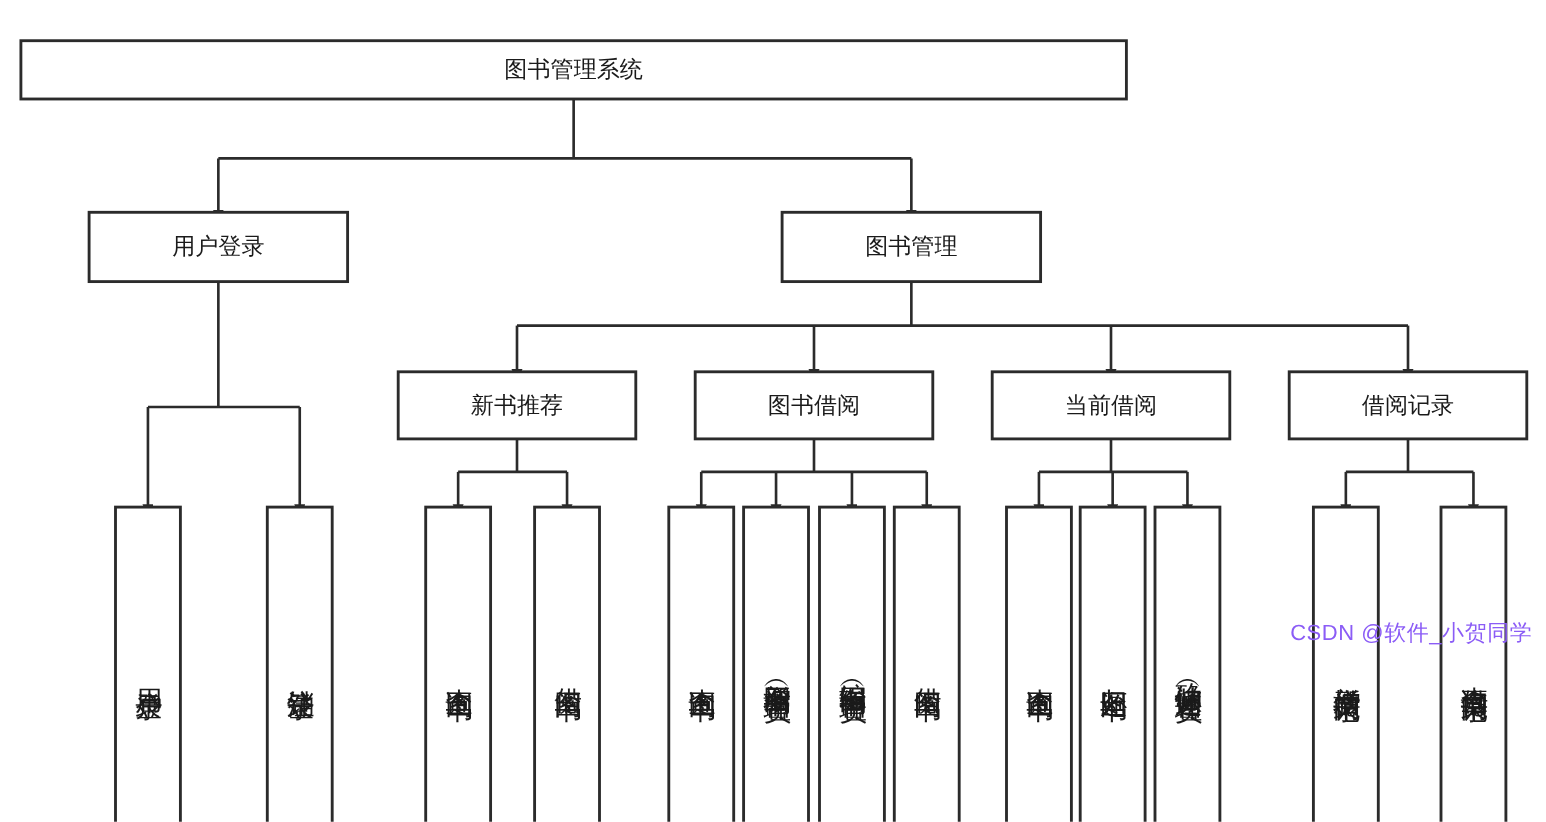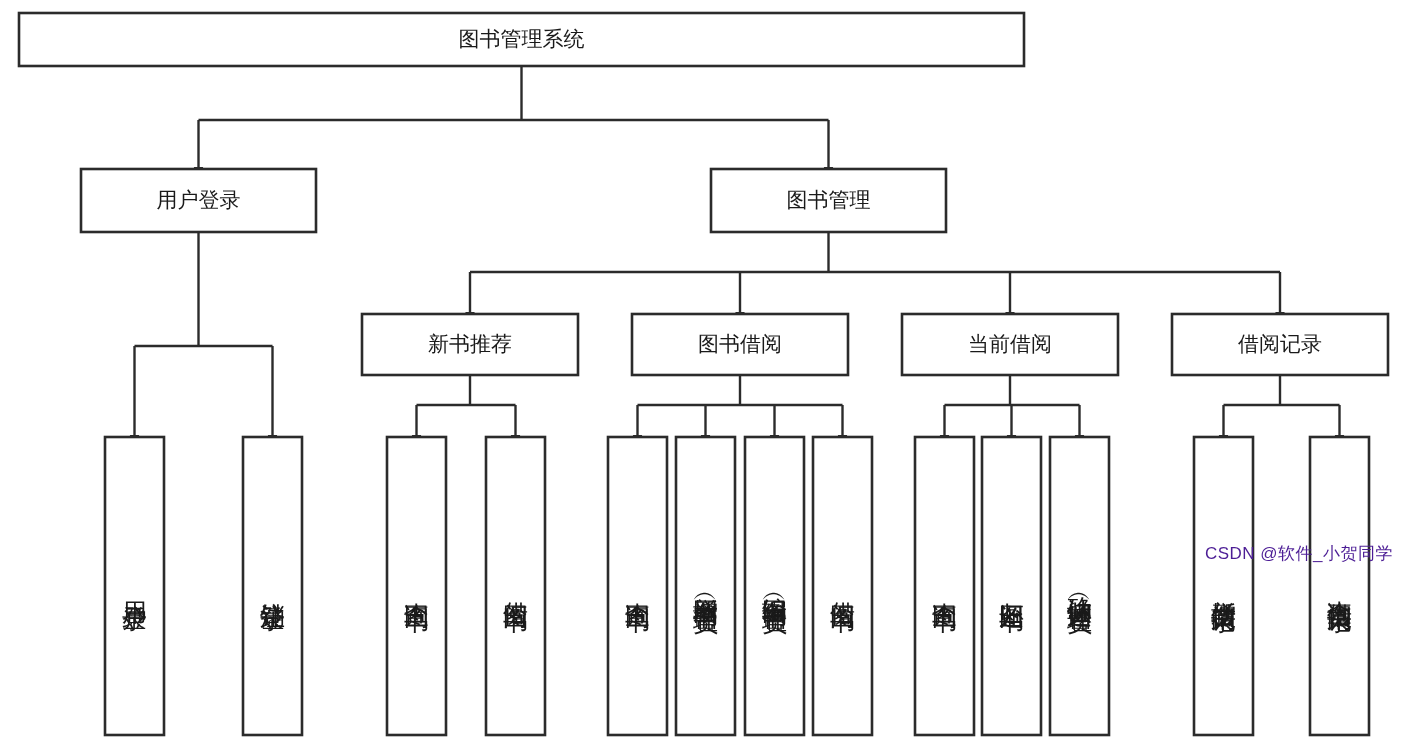--- a/index.html
+++ b/index.html
@@ -11,20 +11,21 @@
     width: 1405px;
     height: 747px;
     font-family: "Liberation Sans", sans-serif;
     overflow: hidden;
     position: relative;
   }
   #diagram-root {
     position: relative;
     width: 1405px;
     height: 571px;
+    margin-top: 24px;
   }
   svg#chart-svg {
     position: absolute;
     left: 0;
     top: 0;
     width: 1405px;
     height: 747px;
   }
   .node-box {
     fill: #ffffff;
@@ -60,22 +61,22 @@
     letter-spacing: 2px;
     color: #1a1a1a;
     white-space: nowrap;
     pointer-events: none;
   }
   .watermark {
     position: absolute;
     right: 12px;
     bottom: 6px;
     font-family: "Liberation Sans", sans-serif;
-    font-size: 17px;
-    color: #4c1d95;
+    font-size: 20px;
+    color: #8b5cf6;
     letter-spacing: 0.5px;
     white-space: nowrap;
   }
 </style>
 </head>
 <body>
 
 <div id="diagram-root">
 
   <svg id="chart-svg" viewBox="0 0 1405 747">

